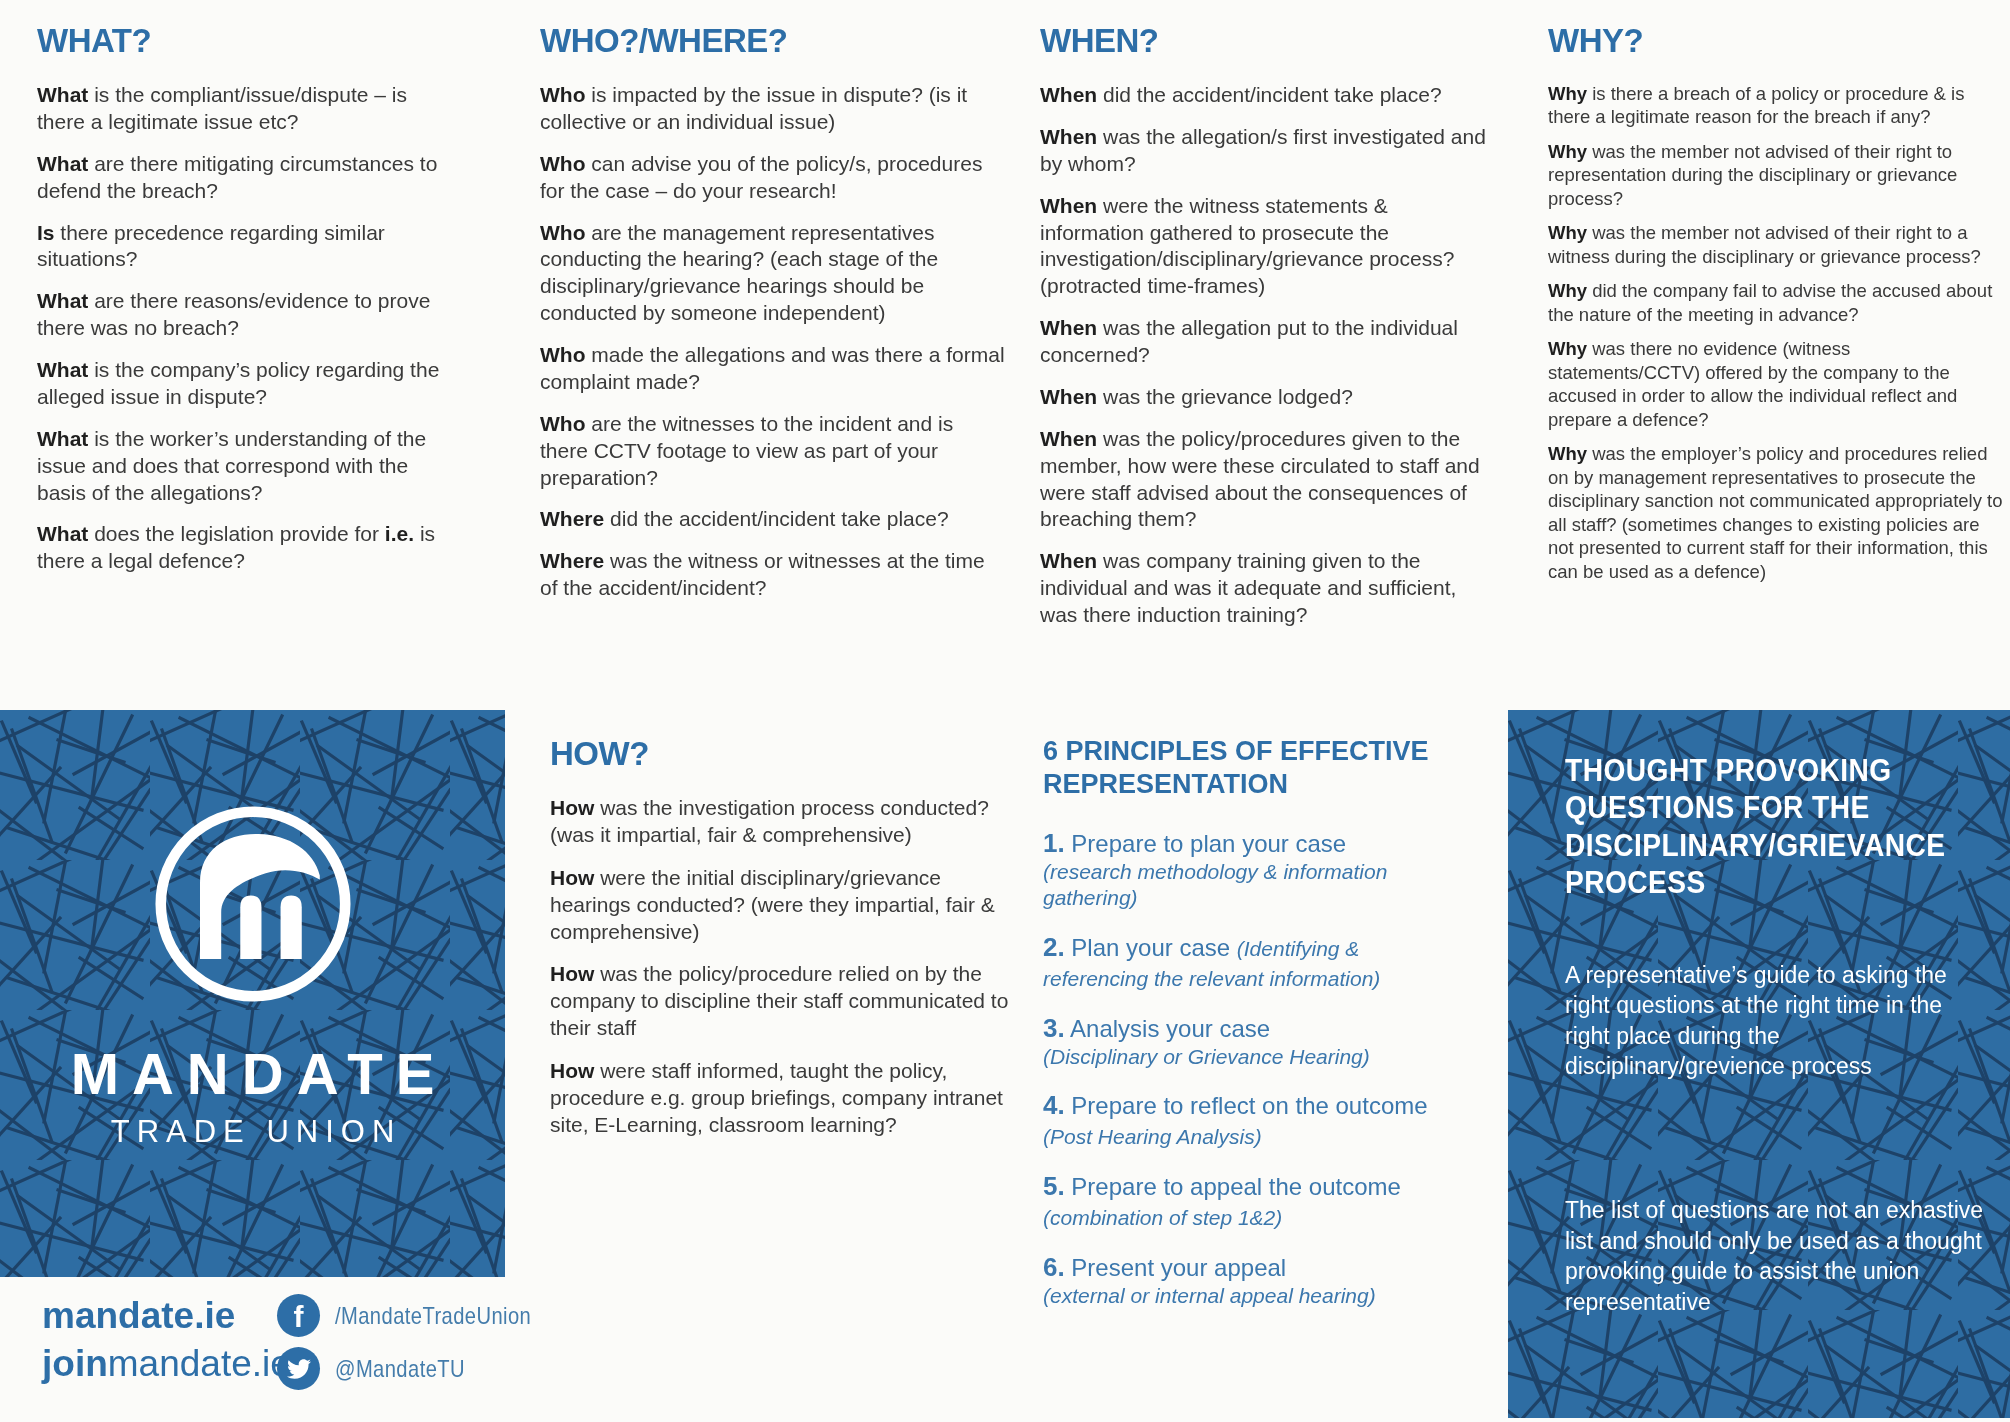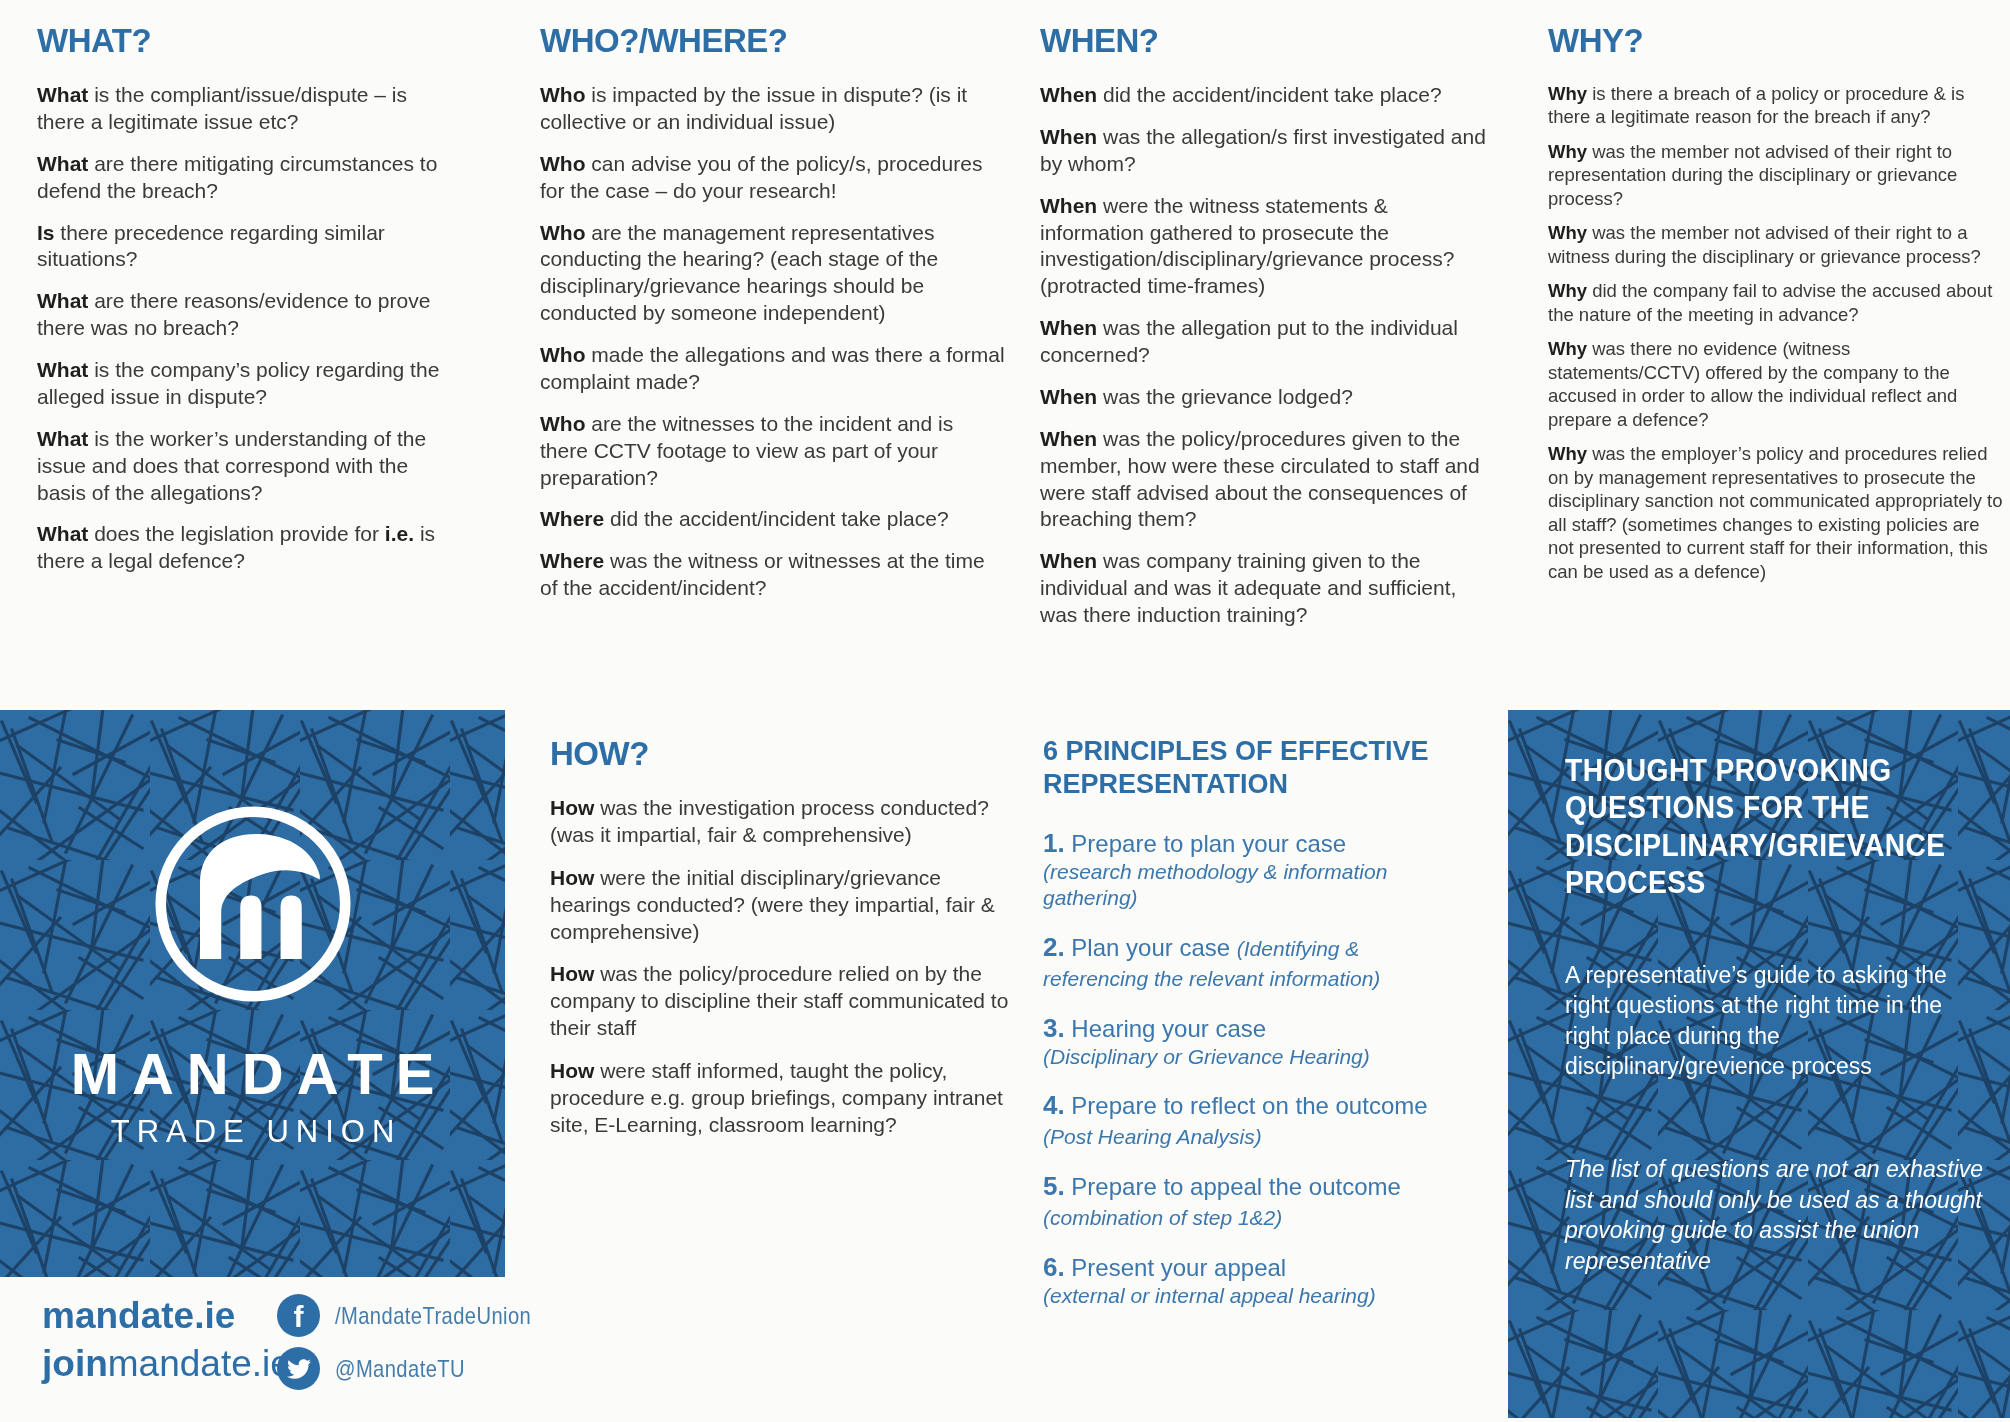--- a/index.html
+++ b/index.html
@@ -41,21 +41,21 @@
     position:absolute;left:0;right:0;top:404px;color:#ffffff;font-weight:normal;
     font-size:31px;letter-spacing:7px;text-indent:7px;
   }
 
   .info-inner{position:absolute;left:57px;top:42px;width:420px;color:#ffffff;}
   .info-title{
     margin:0;width:480px;font-size:32px;font-weight:bold;line-height:1.17;
     letter-spacing:0.5px;transform:scaleX(0.88);transform-origin:left top;
   }
   .info-sub{margin:58px 0 0 0;font-size:23px;line-height:1.33;width:420px;}
-  .info-note{margin:72px 0 0 0;font-size:23px;line-height:1.33;font-style:italic;width:430px;}
+  .info-note{margin:113px 0 0 0;font-size:23px;line-height:1.33;width:430px;}
 
   
   .how{position:absolute;left:550px;top:735px;width:462px;}
   .how .q{margin-bottom:16px;}
 
   
   .principles{position:absolute;left:1043px;top:735px;width:450px;}
   .principles h2{
     margin:0 0 26px 0;color:#2d6ea7;font-weight:bold;font-size:27px;line-height:1.22;
   }
@@ -199,21 +199,21 @@
         <p class="q"><b>How</b> <span>were staff informed, taught the policy, procedure e.g. group briefings, company intranet site, E-Learning, classroom learning?</span></p>
       </div>
   </section>
 
   <section class="principles">
     <h2>6 PRINCIPLES OF EFFECTIVE REPRESENTATION</h2>
     <div>
 
     <p class="pitem"><span class="num">1.</span> <span class="ptext">Prepare to plan your case</span> <span class="psub">(research methodology &amp; information gathering)</span></p>
         <p class="pitem"><span class="num">2.</span> <span class="ptext">Plan your case</span> <span class="psub">(Identifying &amp; referencing the relevant information)</span></p>
-        <p class="pitem"><span class="num">3.</span> <span class="ptext">Hearing your case</span> <span class="psub">(Disciplinary or Grievance Hearing)</span></p>
+        <p class="pitem"><span class="num">3.</span> <span class="ptext">Analysis your case</span> <span class="psub">(Disciplinary or Grievance Hearing)</span></p>
         <p class="pitem"><span class="num">4.</span> <span class="ptext">Prepare to reflect on the outcome</span> <span class="psub">(Post Hearing Analysis)</span></p>
         <p class="pitem"><span class="num">5.</span> <span class="ptext">Prepare to appeal the outcome</span> <span class="psub">(combination of step 1&amp;2)</span></p>
         <p class="pitem"><span class="num">6.</span> <span class="ptext">Present your appeal</span> <span class="psub">(external or internal appeal hearing)</span></p>
       </div>
   </section>
 
   <section class="panel info-panel">
     <svg class="bg">
         <rect width="100%" height="100%" fill="url(#net)"></rect>
       </svg>

